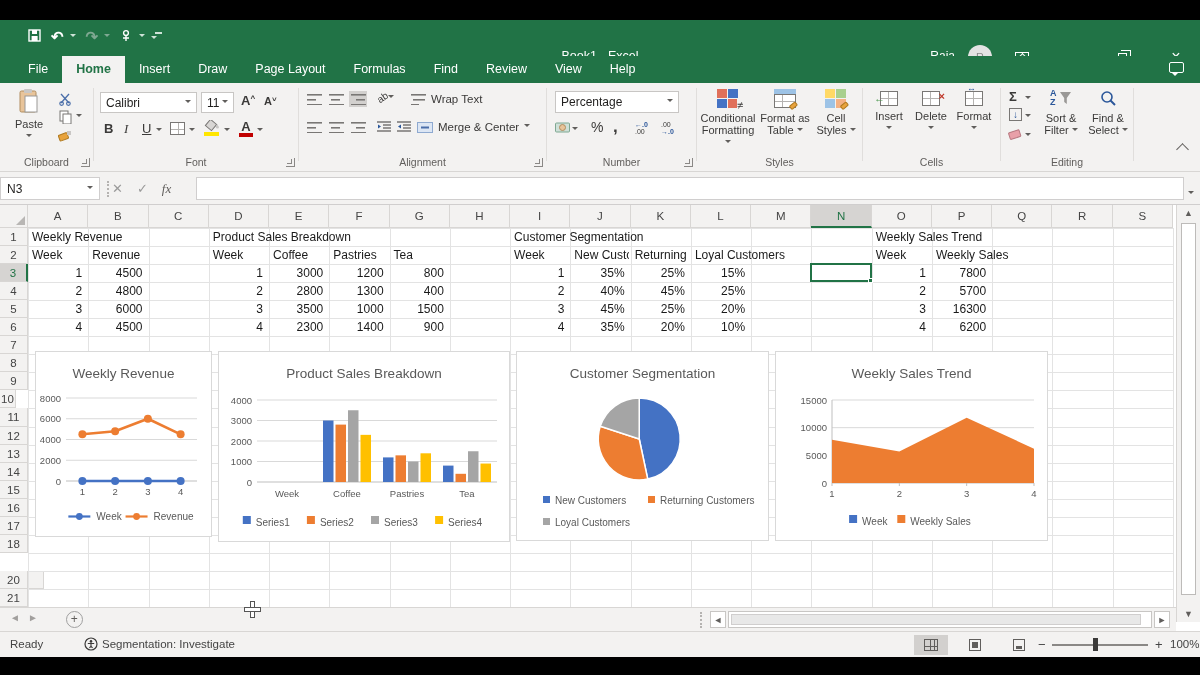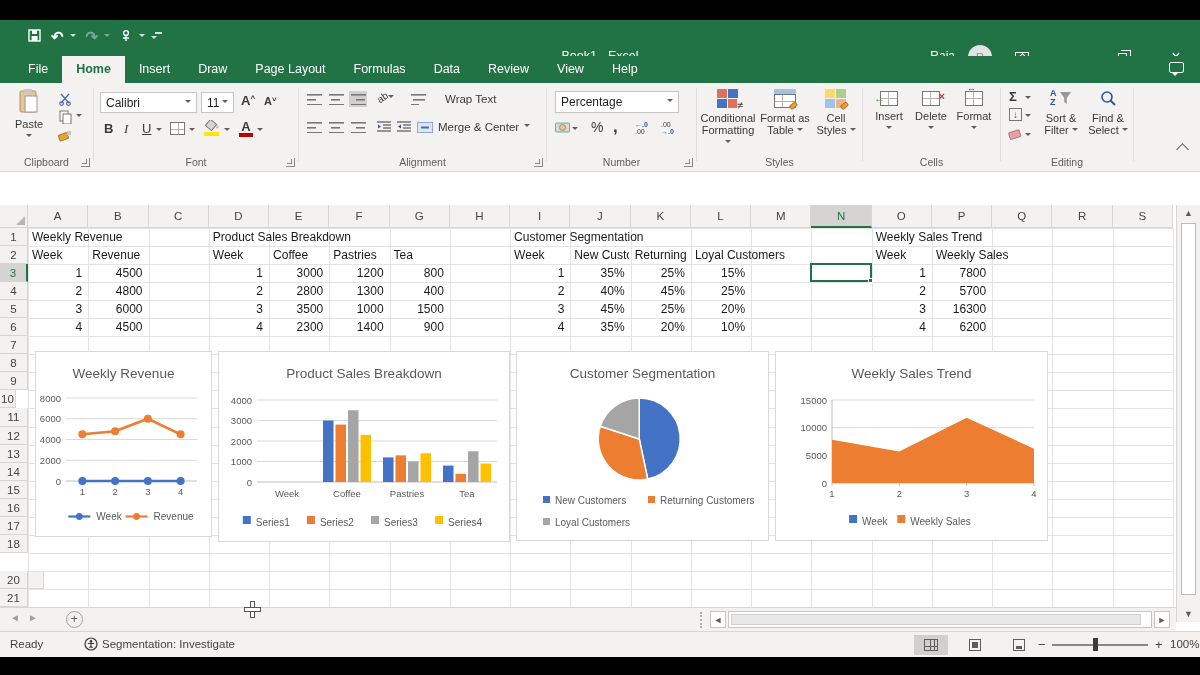--- a/index.html
+++ b/index.html
@@ -137,21 +137,21 @@
   </div>
 
   <div class="abs" id="menubar">
     <div id="menu-tabs" style="margin-left:14px;">
         <div class="menu-tab">File</div>
         <div class="menu-tab active">Home</div>
         <div class="menu-tab">Insert</div>
         <div class="menu-tab">Draw</div>
         <div class="menu-tab">Page Layout</div>
         <div class="menu-tab">Formulas</div>
-        <div class="menu-tab">Data</div>
+        <div class="menu-tab">Find</div>
         <div class="menu-tab">Review</div>
         <div class="menu-tab">View</div>
         <div class="menu-tab">Help</div>
       </div>
     <div id="comment-icon"></div>
   </div>
 
   <div class="abs" id="ribbon">
     <div class="rsep" style="left:93px"></div>
       <div class="rsep" style="left:298px"></div>
@@ -228,21 +228,21 @@
       <div class="mini" style="left:6px;top:8px;">
           <span class="al al-l"></span>
         </div>
       <div class="mini" style="left:28px;top:8px;">
           <span class="al al-c"></span>
         </div>
       <div class="mini selbox" style="left:50px;top:8px;">
           <span class="al al-r"></span>
         </div>
       <div class="abs" style="left:78px;top:9px;font-size:10px;color:#3b3a39;"><span style="display:inline-block;transform:rotate(-35deg);">ab</span><span class="car"></span></div>
-      <div class="abs" style="left:112px;top:10px;display:flex;gap:19px;align-items:center;">
+      <div class="abs" style="left:112px;top:10px;display:flex;gap:5px;align-items:center;">
           <span class="al al-c" style="background-size:100% 1.6px,80% 1.6px,55% 1.6px;"></span>
           <span style="font-size:11.5px;">Wrap Text</span>
         </div>
       <div class="mini" style="left:6px;top:36px;">
           <span class="al al-l"></span>
         </div>
       <div class="mini" style="left:28px;top:36px;">
           <span class="al al-c"></span>
         </div>
       <div class="mini" style="left:50px;top:36px;">
@@ -351,20 +351,34 @@
               <circle cx="8" cy="7" r="5" fill="none" stroke="#2b579a" stroke-width="1.6"></circle>
               <line x1="11.5" y1="10.5" x2="16" y2="15" stroke="#2b579a" stroke-width="2"></line>
             </svg></div>
         <div class="bl"><span>Find &amp;</span><br><span>Select</span> <span class="car"></span></div>
       </div>
       <div class="glabel">Editing</div>
     </div>
     <div class="abs" style="left:1178px;top:62px;width:9px;height:9px;border-left:1.6px solid #605e5c;border-top:1.6px solid #605e5c;transform:rotate(45deg);"></div>
   </div>
 
+  <div class="abs" id="formulabar">
+    <div class="abs" id="name-box">
+        <span>N3</span>
+        <span class="car"></span>
+      </div>
+    <div class="abs dotsep" style="left:107px;top:9px;"></div>
+    <div class="abs" id="fx-area">
+      <span>✕</span>
+      <span>✓</span>
+      <span style="font-style:italic;font-family:'Liberation Serif',serif;color:#605e5c;">fx</span>
+    </div>
+    <div class="abs" id="formula-input"></div>
+    <div class="abs" style="right:6px;top:12px;"><span class="car"></span></div>
+  </div>
 
   <div class="abs" id="grid">
       <div style="position: absolute; left: 0px; top: 0px; width: 28px; height: 23px; background: rgb(243, 242, 241); border-right: 1px solid rgb(216, 214, 212); border-bottom: 1px solid rgb(216, 214, 212);">
         <div id="corner-tri"></div>
       </div>
       <div class="colhead" style="left: 28px; top: 0px; width: 60.2632px; height: 23px; line-height: 23px;">A</div>
       <div class="colhead" style="left: 88.2632px; top: 0px; width: 60.2632px; height: 23px; line-height: 23px;">B</div>
       <div class="colhead" style="left: 148.526px; top: 0px; width: 60.2632px; height: 23px; line-height: 23px;">C</div>
       <div class="colhead" style="left: 208.789px; top: 0px; width: 60.2632px; height: 23px; line-height: 23px;">D</div>
       <div class="colhead" style="left: 269.053px; top: 0px; width: 60.2632px; height: 23px; line-height: 23px;">E</div>

